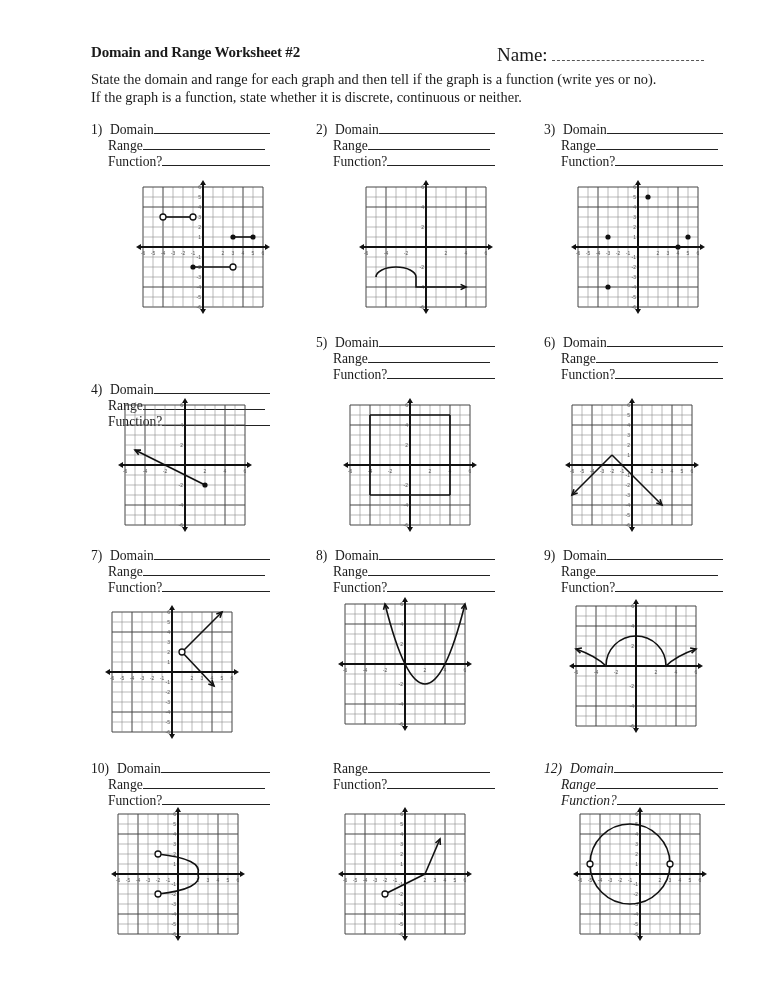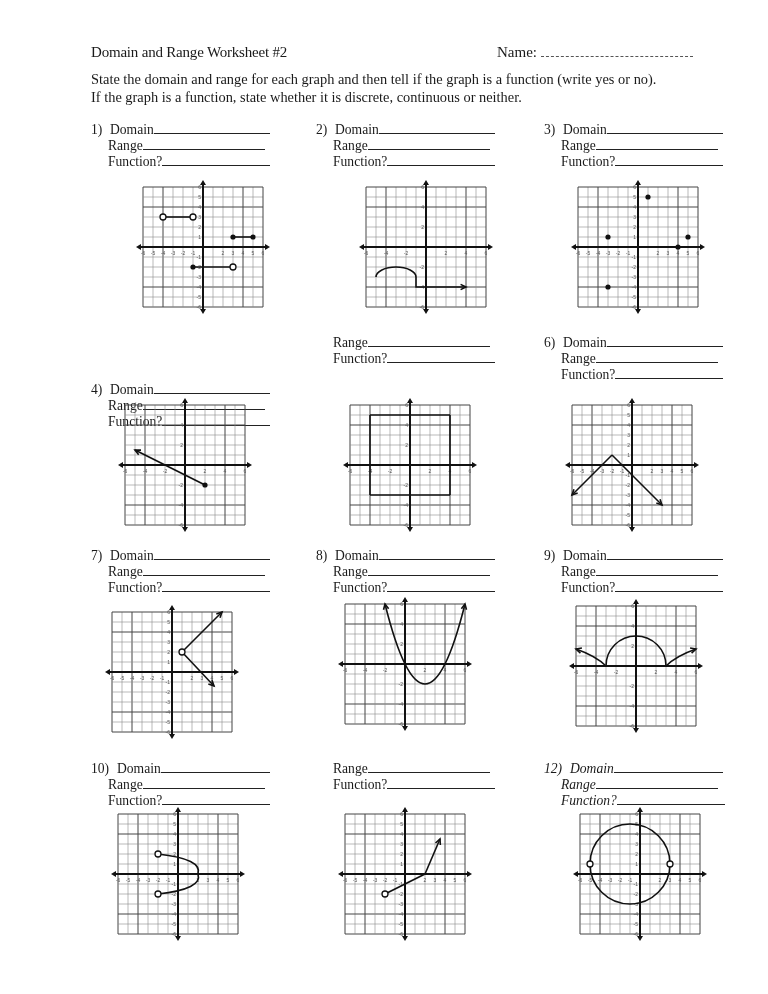--- a/index.html
+++ b/index.html
@@ -1,18 +1,18 @@
 <!DOCTYPE html>
 <html><head>
 <meta charset="utf-8">
 <style>
   html,body{margin:0;padding:0;background:#fff;}
   body{width:768px;height:994px;position:relative;overflow:hidden;font-family:"Liberation Serif","DejaVu Serif",serif;color:#1a1a1a;}
-  .title{position:absolute;left:91px;top:44px;font-size:15px;font-weight:normal;letter-spacing:-0.2px;}
-  .name{position:absolute;left:497px;top:44px;font-size:15px;}
+  .title{position:absolute;left:91px;top:44px;font-size:15px;font-weight:bold;letter-spacing:-0.2px;}
+  .name{position:absolute;left:497px;top:44px;font-size:19px;}
   .name .line{display:inline-block;width:152px;border-bottom:1px dashed #555;margin-left:4px;height:12px;}
   .instr{position:absolute;left:91px;top:70px;font-size:14.4px;line-height:18px;width:620px;}
   .problem{position:absolute;width:200px;}
   .prow{font-size:13.6px;line-height:16px;height:16px;position:relative;white-space:nowrap;}
   .prow .num{display:inline-block;width:19px;}
   .prow .ind{display:inline-block;width:19px;}
   .blank{display:inline-block;border-bottom:1px solid #222;height:12px;vertical-align:baseline;}
   .graph{position:absolute;}
   svg text{font-family:"Liberation Sans","DejaVu Sans",sans-serif;}
 </style>
@@ -41,20 +41,21 @@
       <div class="prow"><span class="num" style="width: 19px;">3)</span><span>Domain</span><span class="blank" style="width: 116px;"></span></div>
       <div class="prow"><span class="ind" style="width: 17px;"></span><span>Range</span><span class="blank" style="width: 122px;"></span></div>
       <div class="prow"><span class="ind" style="width: 17px;"></span><span>Function?</span><span class="blank" style="width: 108px;"></span></div>
     </div>
     <div class="problem" style="left: 91px; top: 334px; margin-top: 47px;">
       <div class="prow"><span class="num" style="width: 19px;">4)</span><span>Domain</span><span class="blank" style="width: 116px;"></span></div>
       <div class="prow"><span class="ind" style="width: 17px;"></span><span>Range</span><span class="blank" style="width: 122px;"></span></div>
       <div class="prow"><span class="ind" style="width: 17px;"></span><span>Function?</span><span class="blank" style="width: 108px;"></span></div>
     </div>
     <div class="problem" style="left: 316px; top: 334px;">
+      <div class="prow"><span class="num" style="width: 19px;">5)</span><span>Domain</span><span class="blank" style="width: 116px;"></span></div>
       <div class="prow"><span class="ind" style="width: 17px;"></span><span>Range</span><span class="blank" style="width: 122px;"></span></div>
       <div class="prow"><span class="ind" style="width: 17px;"></span><span>Function?</span><span class="blank" style="width: 108px;"></span></div>
     </div>
     <div class="problem" style="left: 544px; top: 334px;">
       <div class="prow"><span class="num" style="width: 19px;">6)</span><span>Domain</span><span class="blank" style="width: 116px;"></span></div>
       <div class="prow"><span class="ind" style="width: 17px;"></span><span>Range</span><span class="blank" style="width: 122px;"></span></div>
       <div class="prow"><span class="ind" style="width: 17px;"></span><span>Function?</span><span class="blank" style="width: 108px;"></span></div>
     </div>
     <div class="problem" style="left: 91px; top: 547px;">
       <div class="prow"><span class="num" style="width: 19px;">7)</span><span>Domain</span><span class="blank" style="width: 116px;"></span></div>

